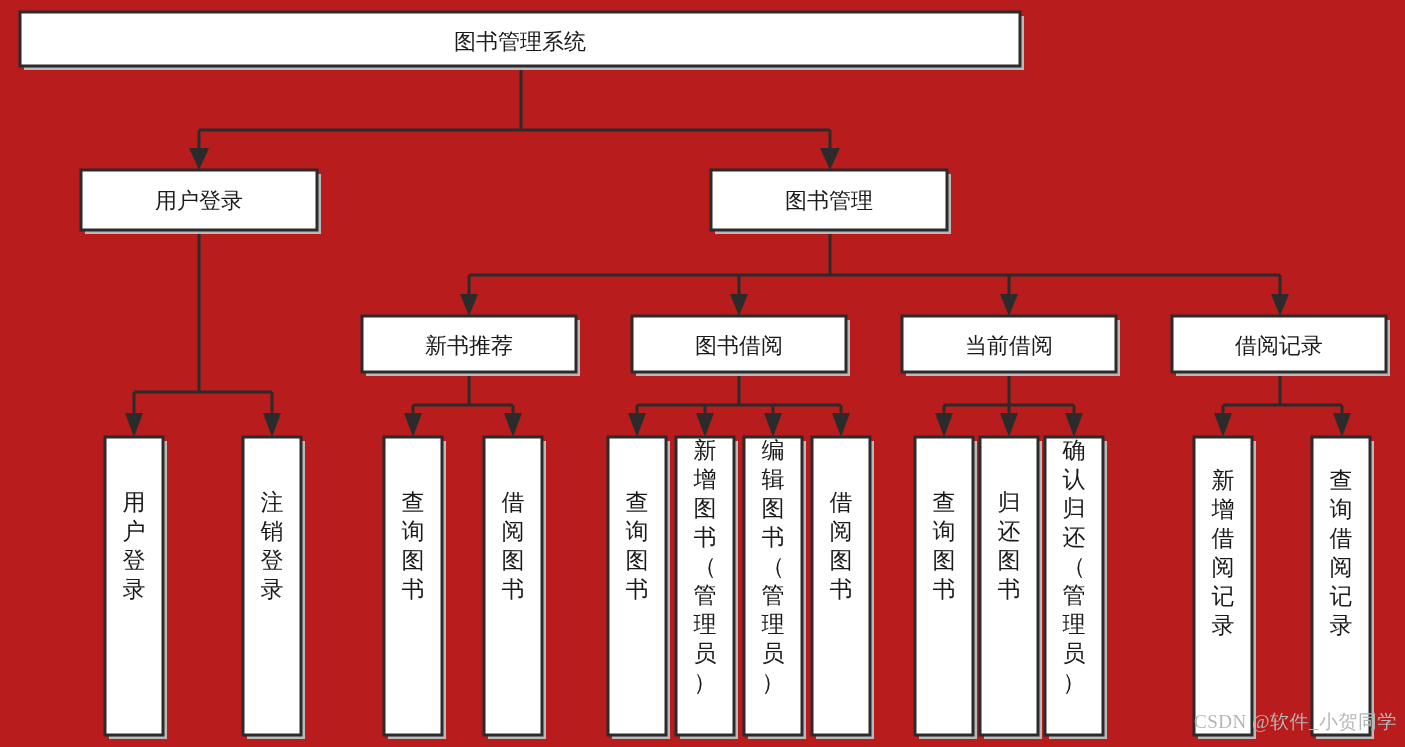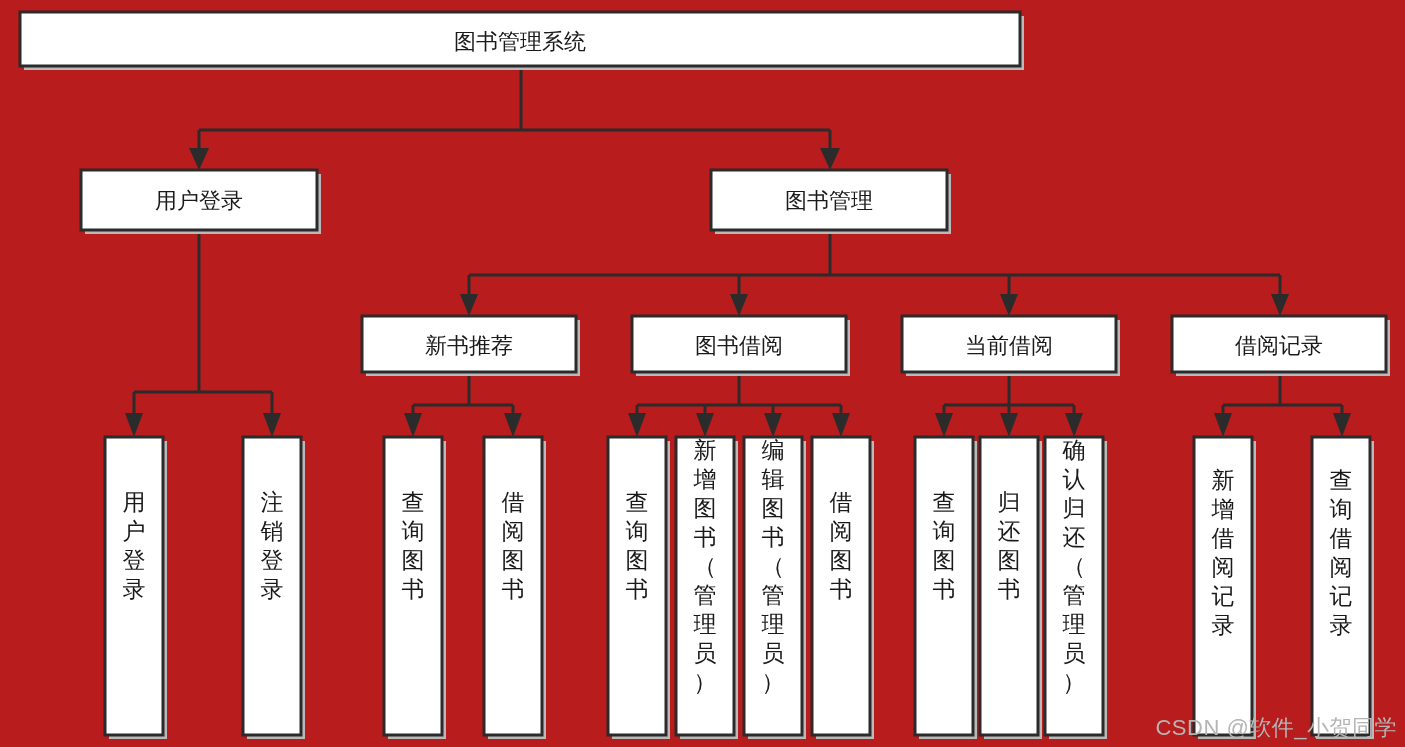--- a/index.html
+++ b/index.html
@@ -53,23 +53,23 @@
   }
   .node-label-v {
     font-family: "DejaVu Sans", "Liberation Sans", sans-serif;
     font-size: 23px;
     fill: #1a1a1a;
     text-anchor: middle;
   }
   .watermark {
     position: absolute;
     right: 8px;
-    bottom: 4px;
-    font-family: Liberation Sans, sans-serif;
-    font-size: 22px;
+    bottom: 12px;
+    font-family: Liberation Serif, serif;
+    font-size: 19px;
     color: #b5b5b5;
     letter-spacing: 0.5px;
     white-space: nowrap;
     pointer-events: none;
   }
 </style>
 </head>
 <body>
 
 <div id="diagram-root">

